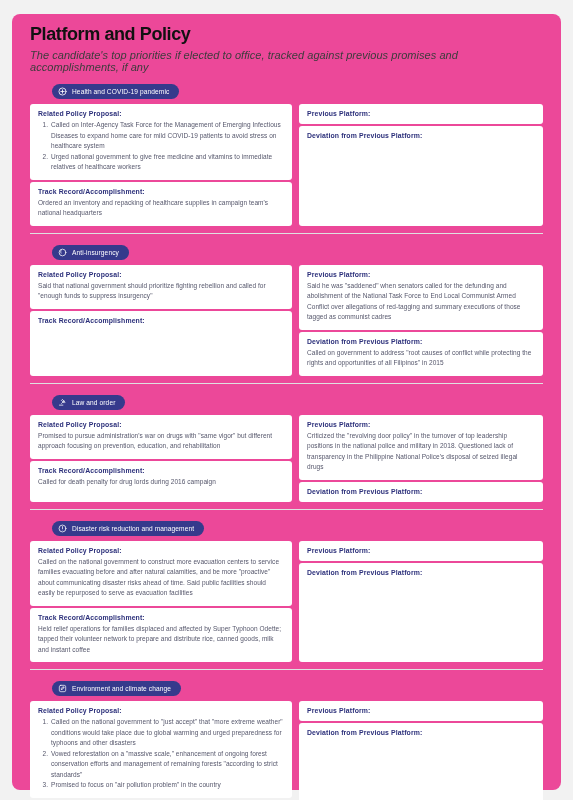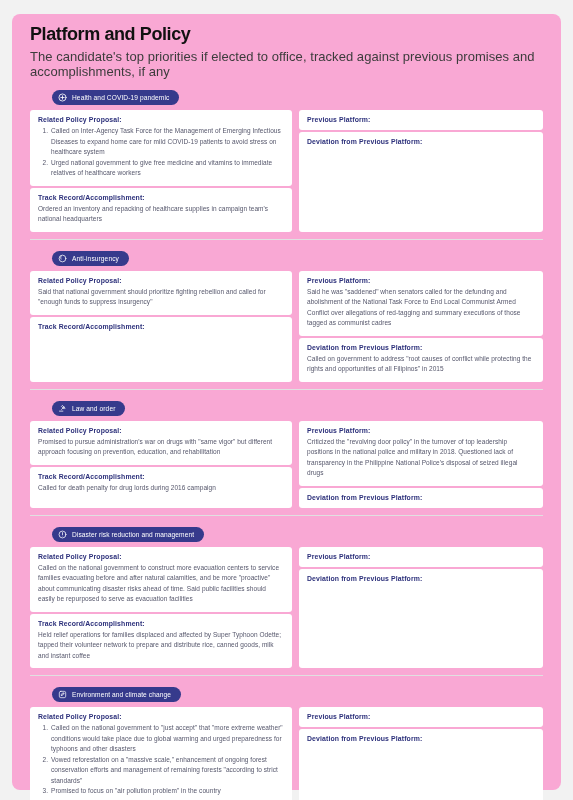--- a/index.html
+++ b/index.html
@@ -13,36 +13,37 @@
 
   .page {
     width: 573px;
     height: 800px;
     background: #f2f2f2;
     padding: 14px 12px 10px 12px;
     overflow: hidden;
   }
 
   .card {
-    background: #f9a8d4;
+    background: #ec4899;
     border-radius: 8px;
     padding: 10px 18px 12px 18px;
     height: 100%;
   }
 
   .page-title {
     font-size: 18px;
     font-weight: 800;
     letter-spacing: -0.4px;
     color: #111111;
     margin-bottom: 4px;
   }
 
   .page-subtitle {
-    font-size: 13px;
+    font-size: 11px;
+    font-style: italic;
     color: #3c3c3c;
     letter-spacing: 0.05px;
     margin-bottom: 9px;
   }
 
   .section { margin-bottom: 2px; }
 
   .section-divider {
     height: 1px;
     background: #e0e0e0;

